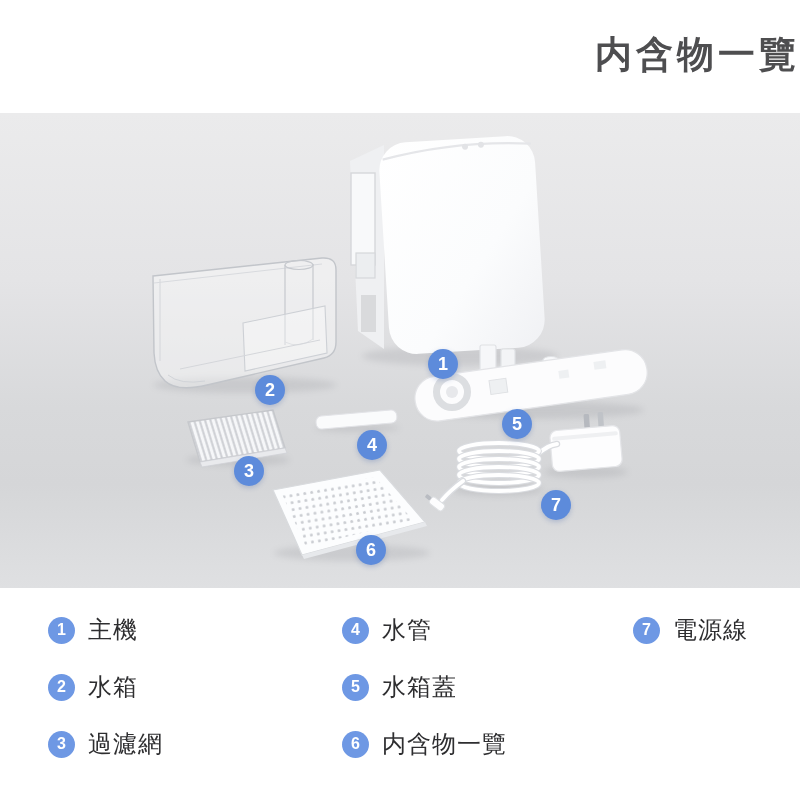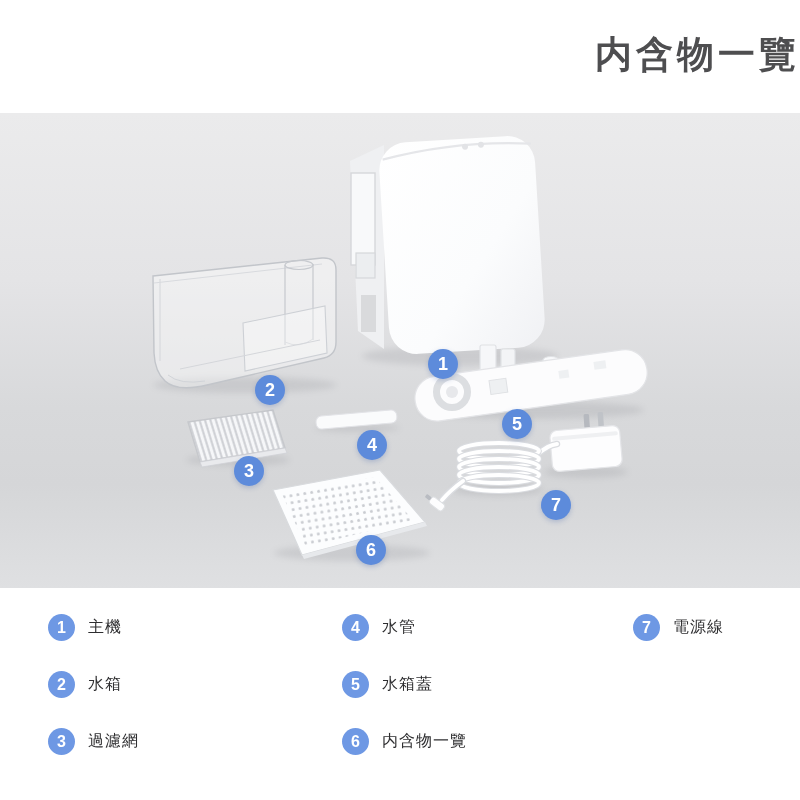--- a/index.html
+++ b/index.html
@@ -13,21 +13,21 @@
   .callout{position:absolute;width:30px;height:30px;border-radius:50%;
            background:#5d8bdb;color:#ffffff;font-size:18px;font-weight:700;
            display:flex;align-items:center;justify-content:center;
            box-shadow:0 2px 5px rgba(70,100,170,.28);}
   .c1{left:428px;top:236px}.c2{left:255px;top:262px}.c3{left:234px;top:343px}
   .c4{left:357px;top:317px}.c5{left:502px;top:296px}.c6{left:356px;top:422px}
   .c7{left:541px;top:377px}
   .legend-item{position:absolute;display:flex;align-items:center;}
   .lbadge{width:27px;height:27px;border-radius:50%;background:#6e98e4;color:#fff;
           font-size:16px;font-weight:700;display:flex;align-items:center;justify-content:center;flex:0 0 27px;}
-  .llabel{margin-left:13px;font-size:16px;font-weight:500;color:#2e2e30;letter-spacing:1px;}
+  .llabel{margin-left:13px;font-size:24px;font-weight:500;color:#2e2e30;letter-spacing:1px;}
   .li-1{left:48px;top:614px}.li-2{left:48px;top:671px}.li-3{left:48px;top:728px}
   .li-4{left:342px;top:614px}.li-5{left:342px;top:671px}.li-6{left:342px;top:728px}
   .li-7{left:633px;top:614px}
 </style>
 </head>
 <body>
 
 <div class="page">
 
   <h1 class="title">内含物一覽</h1>

